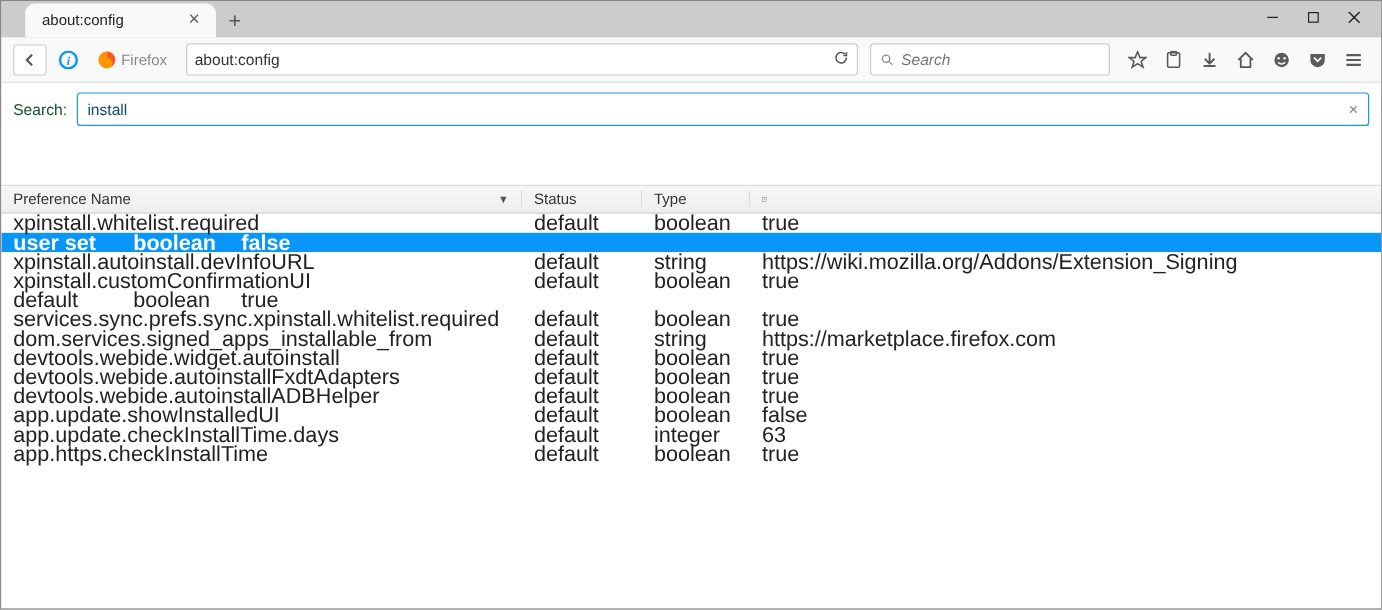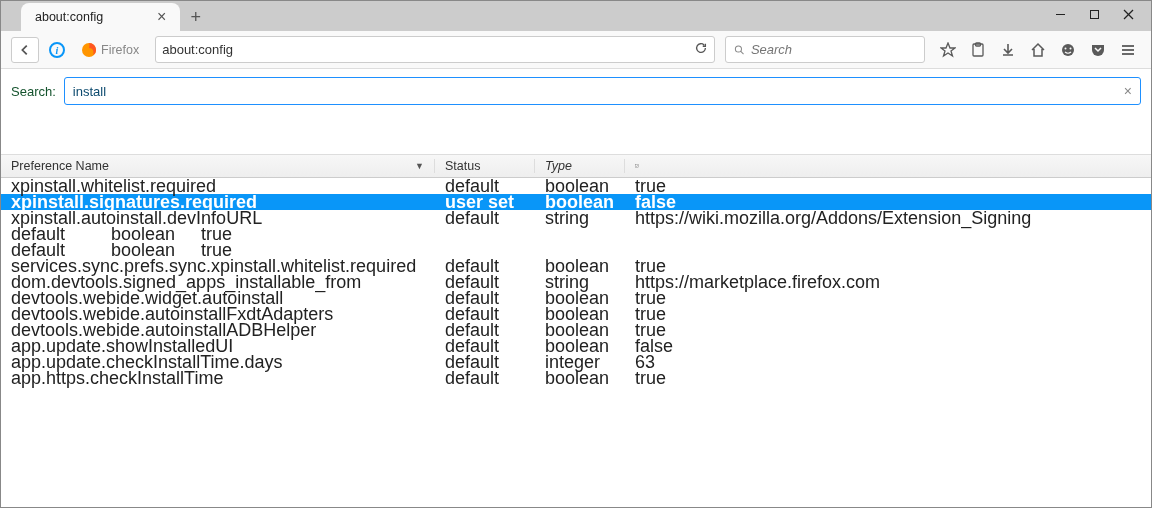--- a/index.html
+++ b/index.html
@@ -40,21 +40,21 @@
 .search-row label { color: #14532d; font-size: 13px; }
 .search-input-wrap { flex: 1; display: flex; align-items: center; border: 1.5px solid #1e90ff; border-radius: 3px; height: 28px; padding: 0 8px; }
 .search-input-wrap input { flex: 1; border: none; outline: none; font-size: 13px; color: #0c4a6e; background: transparent; }
 .search-clear { color: #888; cursor: pointer; font-size: 14px; }
 
 .table { flex: 1; overflow: auto; }
 .thead { display: flex; background: linear-gradient(#f7f7f7,#eee); border-top: 1px solid #ddd; border-bottom: 1px solid #ccc; height: 24px; align-items: center; color: #333; font-size: 12.5px; margin-top: 41px; }
 .th { display: flex; align-items: center; padding: 0 10px; border-right: 1px solid #ddd; position: relative; }
 .th.name { width: 434px; justify-content: space-between; }
 .th.status { width: 100px; }
-.th.type { width: 90px; font-style: italic; }
+.th.type { width: 90px; }
 .th.value { flex: 1; border-right: none; }
 .th.settings { width: 24px; border-right: none; display: flex; align-items: center; justify-content: center; }
 .sort-arrow { font-size: 9px; color: #555; }
 
 .tbody { }
 .tr { display: flex; height: 16px; align-items: center; font-size: 18px; color: #222; }
 .tr.selected { background: #0996f8; color: #fff; font-weight: 600; }
 .td { padding: 0 10px; overflow: hidden; text-overflow: ellipsis; white-space: nowrap; }
 .td.name { width: 434px; }
 .td.status { width: 100px; }
@@ -205,49 +205,49 @@
         </div>
       </div>
       <div class="tbody" id="tbody">
           <div class="tr">
             <div class="td name">xpinstall.whitelist.required</div>
             <div class="td status">default</div>
             <div class="td type">boolean</div>
             <div class="td value">true</div>
           </div>
           <div class="tr selected">
-            <div class="td name">xpinstall.signatures.required</div>
             <div class="td status">user set</div>
             <div class="td type">boolean</div>
             <div class="td value">false</div>
           </div>
           <div class="tr">
             <div class="td name">xpinstall.autoinstall.devInfoURL</div>
             <div class="td status">default</div>
             <div class="td type">string</div>
             <div class="td value">https://wiki.mozilla.org/Addons/Extension_Signing</div>
           </div>
           <div class="tr">
+            <div class="td name">xpinstall.customConfirmationUI</div>
             <div class="td status">default</div>
             <div class="td type">boolean</div>
             <div class="td value">true</div>
           </div>
           <div class="tr">
             <div class="td status">default</div>
             <div class="td type">boolean</div>
             <div class="td value">true</div>
           </div>
           <div class="tr">
             <div class="td name">services.sync.prefs.sync.xpinstall.whitelist.required</div>
             <div class="td status">default</div>
             <div class="td type">boolean</div>
             <div class="td value">true</div>
           </div>
           <div class="tr">
-            <div class="td name">dom.devtools.signed_apps_installable_from</div>
+            <div class="td name">dom.services.signed_apps_installable_from</div>
             <div class="td status">default</div>
             <div class="td type">string</div>
             <div class="td value">https://marketplace.firefox.com</div>
           </div>
           <div class="tr">
             <div class="td name">devtools.webide.widget.autoinstall</div>
             <div class="td status">default</div>
             <div class="td type">boolean</div>
             <div class="td value">true</div>
           </div>

